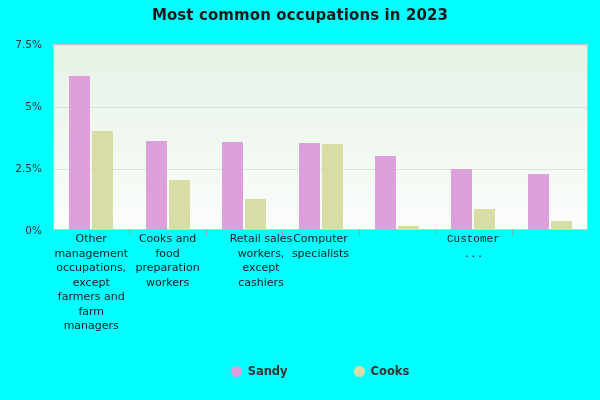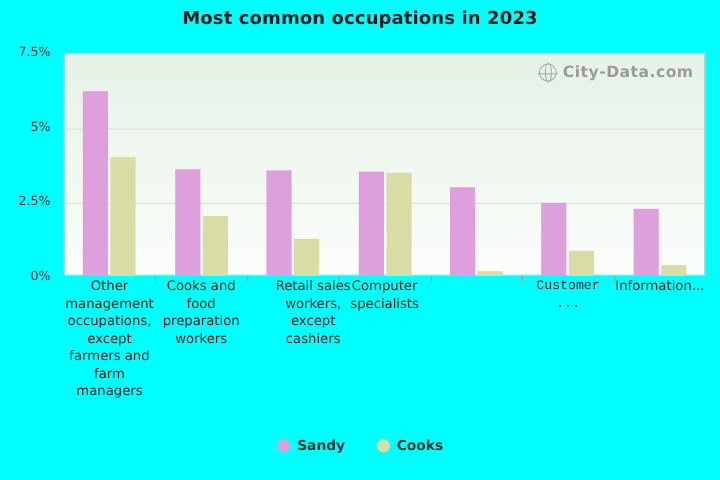--- a/index.html
+++ b/index.html
@@ -120,20 +120,21 @@
     align-items: center;
     gap: 26px;
   }
   .legend-item {
     display: flex;
     align-items: center;
     gap: 6px;
     font-size: 11.5px;
     font-weight: bold;
     color: #333;
+    margin-left: 40px;
   }
   .legend-dot {
     width: 11px;
     height: 11px;
     border-radius: 50%;
     display: inline-block;
   }
   .watermark {
     position: absolute;
     right: 9px;
@@ -187,24 +188,20 @@
   <div class="chart-title">Most common occupations in 2023</div>
 
   <div class="y-axis-labels">
       <div class="y-lab" style="top: 186px;">0%</div>
       <div class="y-lab" style="top: 124px;">2.5%</div>
       <div class="y-lab" style="top: 62px;">5%</div>
       <div class="y-lab" style="top: 0px;">7.5%</div>
     </div>
 
   <div class="plot">
-    <div class="watermark">
-      <span class="wm-globe"></span>
-      <span class="watermark-text">City-Data.com</span>
-    </div>
   <div class="gridline" style="top: 124px;"></div>
       <div class="gridline" style="top: 62px;"></div>
       <div class="gridline" style="top: 0px;"></div>
     </div>
 
   <div class="bars-layer">
       <div class="group" style="left: 16.2143px; width: 44px;">
         <div class="bar sandy" style="height: 153.76px; background: rgb(221, 160, 221);"></div>
         <div class="bar utah" style="height: 99.2px; background: rgb(217, 220, 164);"></div>
       </div>
@@ -233,21 +230,20 @@
         <div class="bar utah" style="height: 8.68px; background: rgb(217, 220, 164);"></div>
       </div>
     </div>
 
   <div class="x-labels">
       <div class="x-lab" style="left: -0.785714px; width: 78px;">Other management occupations, except farmers and farm managers</div>
       <div class="x-lab" style="left: 78.6429px; width: 72px;">Cooks and food preparation workers</div>
       <div class="x-lab" style="left: 172px; width: 72px;">Retail sales workers, except cashiers</div>
       <div class="x-lab" style="left: 231.5px; width: 72px;">Computer specialists</div>
       <div class="x-lab" style="left: 383.357px; width: 74px; font-family: Liberation Mono, monospace;">Customer ...</div>
-      <div class="x-lab" style="left: 459.786px; width: 74px;">Information...</div>
     </div>
 
   <div class="legend">
     <div class="legend-item">
       <span class="legend-dot" style="background: rgb(221, 160, 221);"></span>
       <span>Sandy</span>
     </div>
     <div class="legend-item">
       <span class="legend-dot" style="background: rgb(217, 220, 164);"></span>
       <span>Cooks</span>

